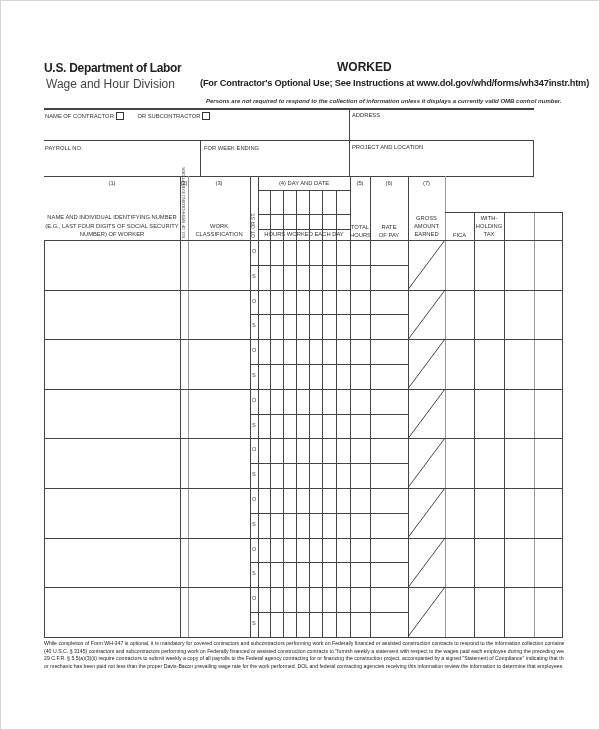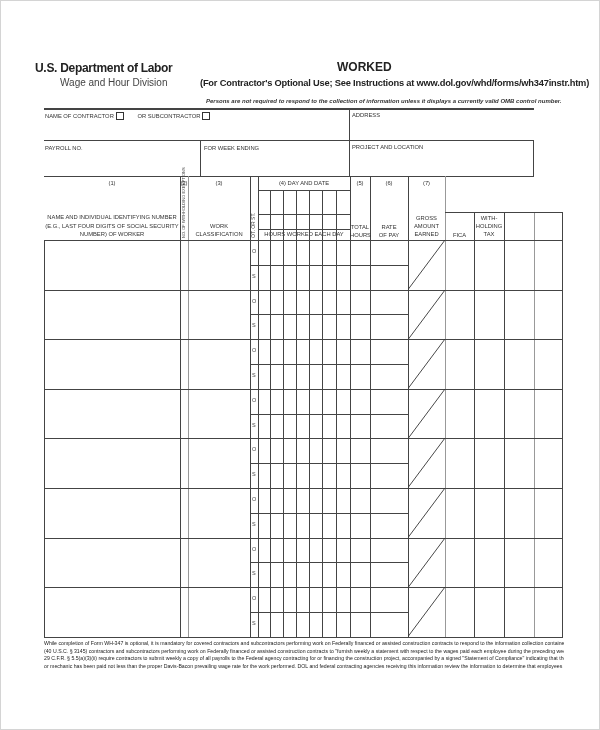--- a/index.html
+++ b/index.html
@@ -1,20 +1,20 @@
 <!DOCTYPE html>
 <html><head>
 <meta charset="utf-8">
 <style>
   html,body{margin:0;padding:0;background:#fff;}
   body{width:600px;height:730px;position:relative;overflow:hidden;font-family:"Liberation Sans",sans-serif;color:#222;}
   .frame{position:absolute;left:0;top:0;width:598px;height:728px;border:1px solid #d4d4d4;}
   .abs{position:absolute;}
-  .t-dept{left:35px;top:61px;font-size:12px;font-weight:bold;letter-spacing:-0.3px;}
-  .t-div{left:60px;top:77px;font-size:10px;color:#444;}
+  .t-dept{left:44px;top:61px;font-size:12px;font-weight:bold;letter-spacing:-0.3px;}
+  .t-div{left:46px;top:77px;font-size:12px;color:#444;}
   .t-payroll{left:337px;top:60px;font-size:12px;font-weight:bold;}
   .t-sub{left:200px;top:78px;font-size:9.3px;font-weight:bold;letter-spacing:-0.2px;white-space:nowrap;}
   .t-omb{left:206px;top:98px;font-size:6px;font-style:italic;font-weight:bold;white-space:nowrap;color:#333;}
   .hl{position:absolute;background:#444;height:1px;}
   .vl{position:absolute;background:#444;width:1px;}
   .g{background:#999;}
   .lbl{position:absolute;font-size:5.8px;color:#333;white-space:nowrap;text-transform:uppercase;}
   .ctr{text-align:center;}
   .chk{display:inline-block;width:6px;height:6px;border:1px solid #333;vertical-align:middle;margin-left:2px;}
   .vert{position:absolute;font-size:5px;color:#444;writing-mode:vertical-rl;transform:rotate(180deg);white-space:nowrap;line-height:5px;}

